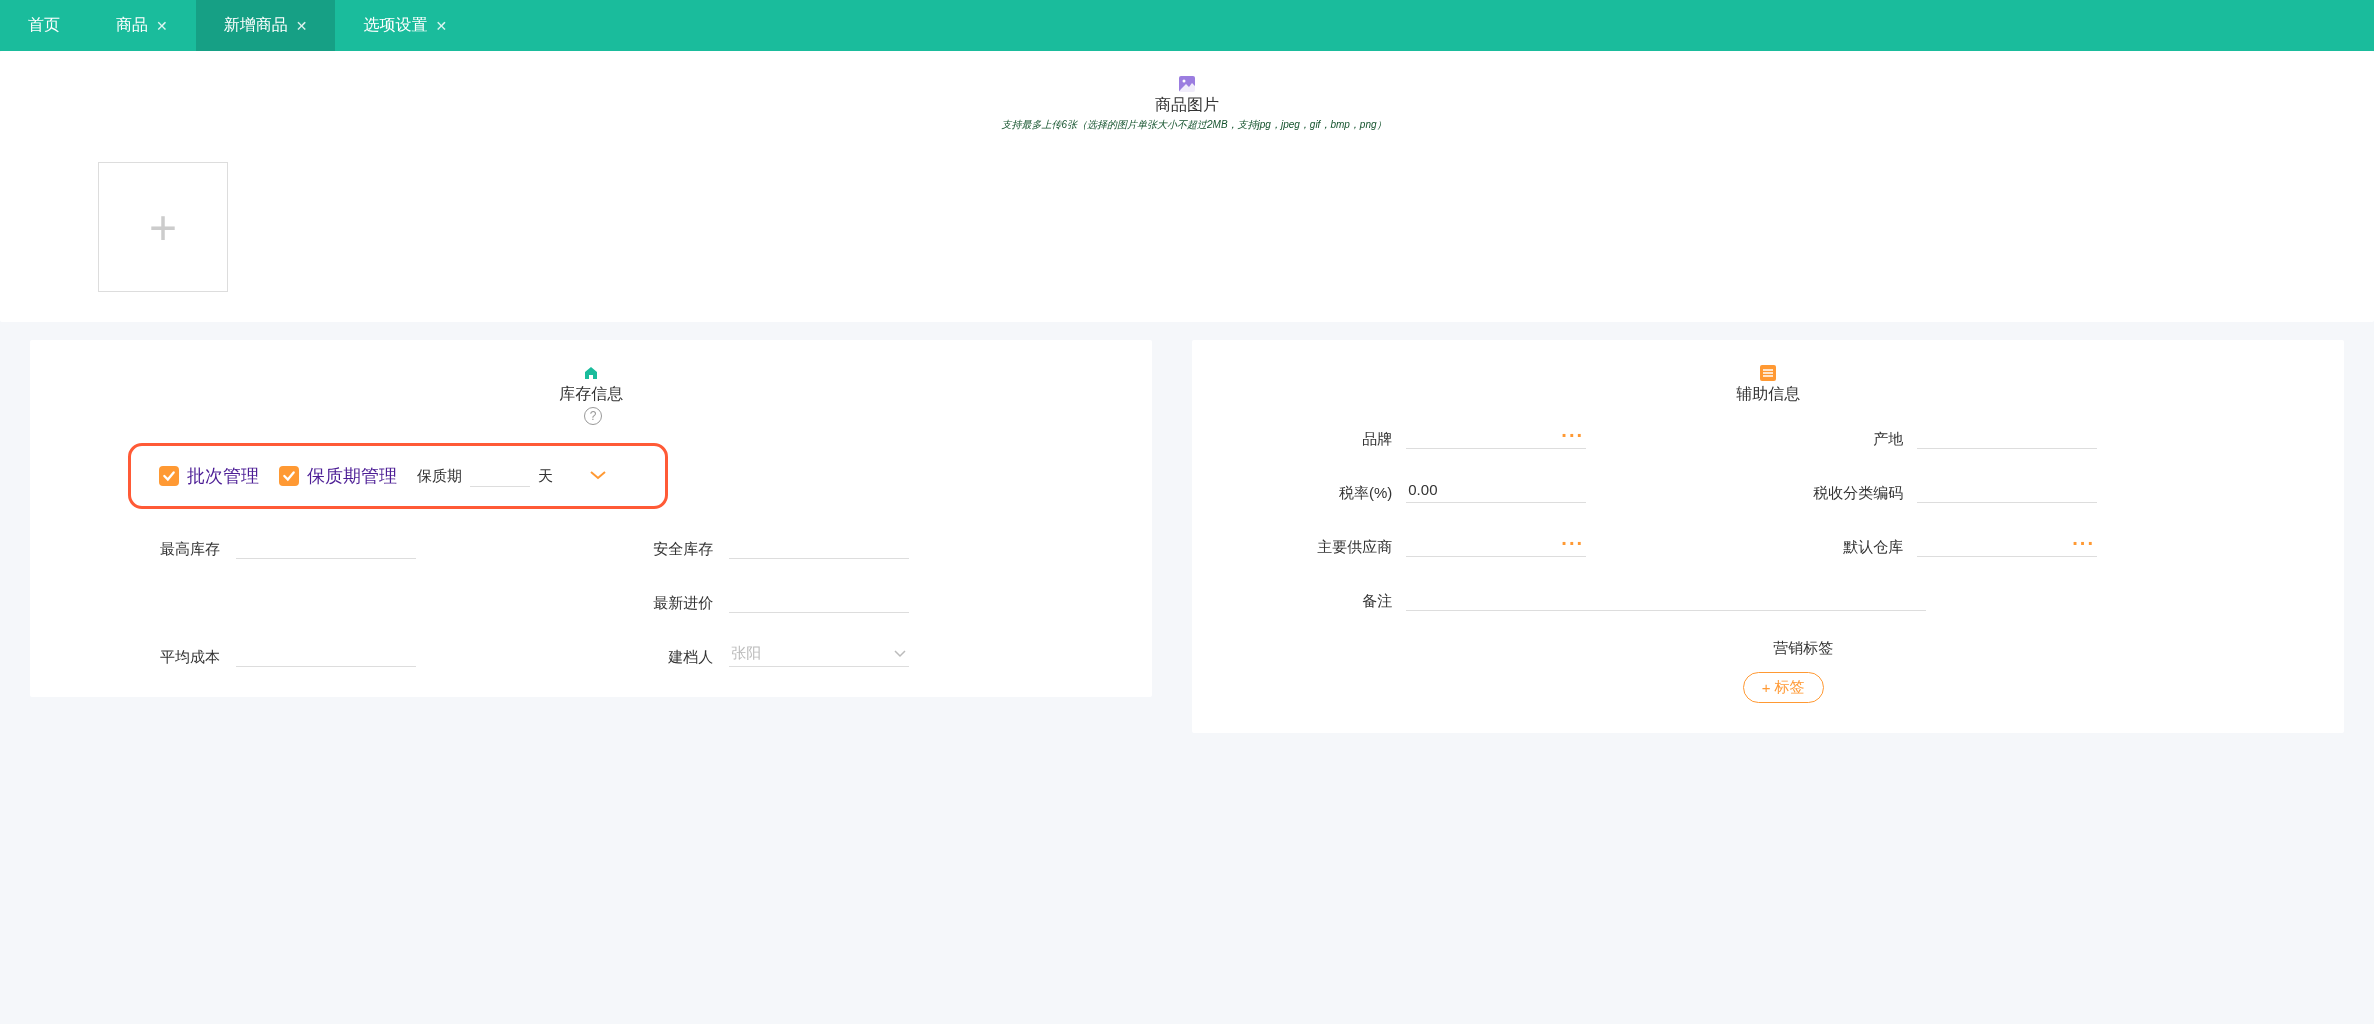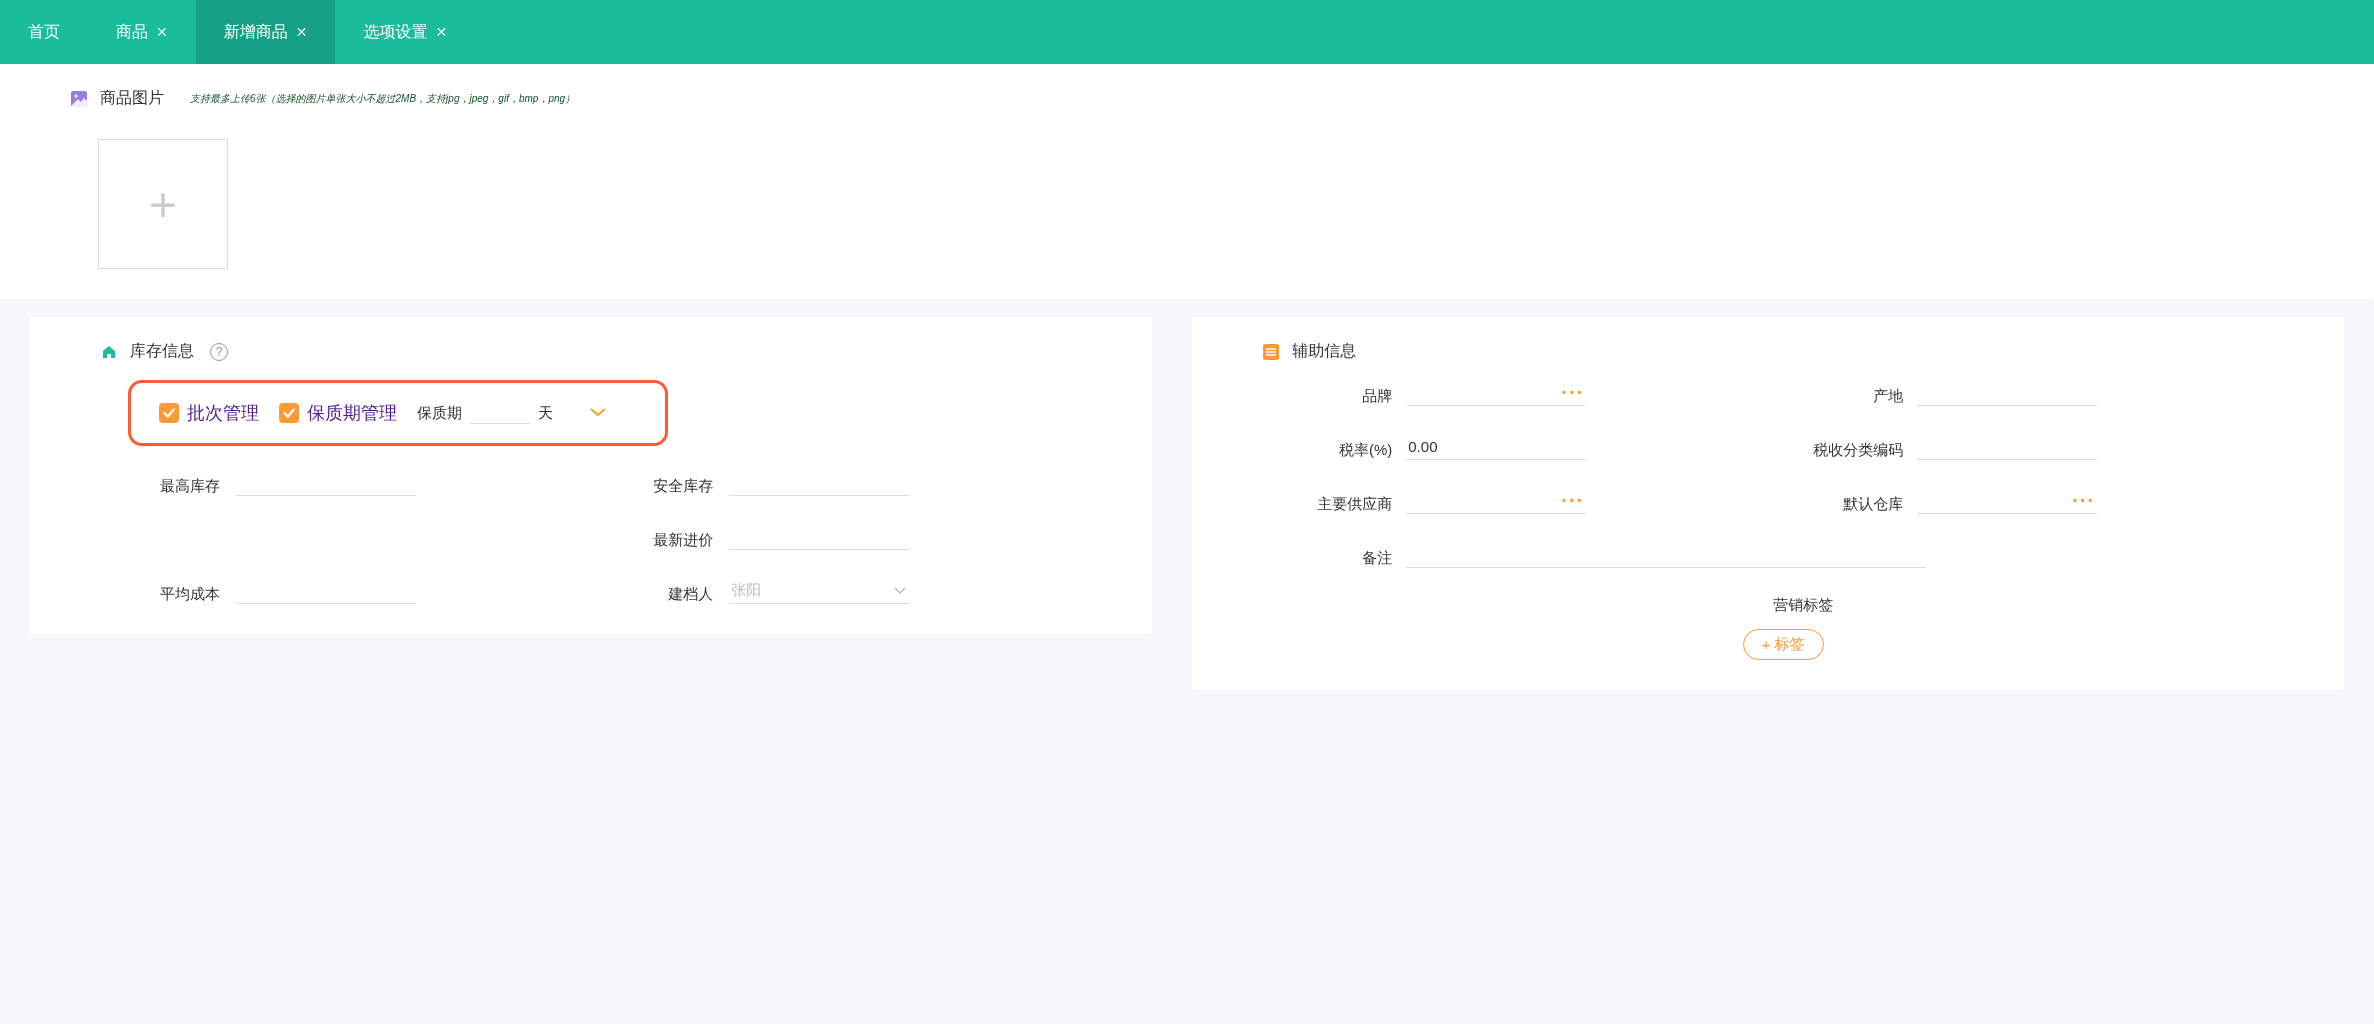--- a/index.html
+++ b/index.html
@@ -1,24 +1,24 @@
 <!DOCTYPE html>
 <html><head>
   <meta charset="utf-8">
   <style>
     * { margin: 0; padding: 0; box-sizing: border-box; }
     body { font-family: -apple-system, "PingFang SC", "Microsoft YaHei", sans-serif; background: #f5f7fa; font-size: 14px; color: #333; }
     
-    .tabs { background: #1abc9c; display: flex; height: 64px; align-items: stretch; }
+    .tabs { background: #1abc9c; display: flex; height: 51px; align-items: stretch; }
     .tab { display: flex; align-items: center; padding: 0 28px; color: #fff; cursor: pointer; font-size: 16px; gap: 8px; }
     .tab.active { background: #16a085; }
     .tab-close { font-size: 14px; opacity: 0.85; cursor: pointer; }
     
     .panel { background: #fff; margin-bottom: 18px; border-radius: 2px; padding: 24px 70px 30px 70px; }
-    .panel-header { display: flex; align-items: center; gap: 12px; margin-bottom: 18px; }
+    .panel-header { display: flex; align-items: center; gap: 2px; margin-bottom: 18px; flex-direction: column; }
     .panel-icon { width: 18px; height: 18px; display: inline-flex; align-items: center; justify-content: center; }
     .panel-title { font-size: 16px; font-weight: 500; color: #333; }
     .panel-hint { font-size: 10px; color: #14532d; margin-left: 14px; font-style: italic; }
     .help-icon { width: 18px; height: 18px; border: 1.5px solid #999; border-radius: 50%; display: inline-flex; align-items: center; justify-content: center; font-size: 12px; color: #999; cursor: pointer; margin-left: 4px; }
     
     .upload-box { width: 130px; height: 130px; border: 1px solid #ddd; display: flex; align-items: center; justify-content: center; cursor: pointer; margin-left: 28px; margin-top: 30px; }
     .upload-plus { font-size: 48px; color: #ccc; font-weight: 200; }
     
     .two-col { display: flex; gap: 40px; padding: 0 30px; }
     .col-left { flex: 0 0 48.5%; }

